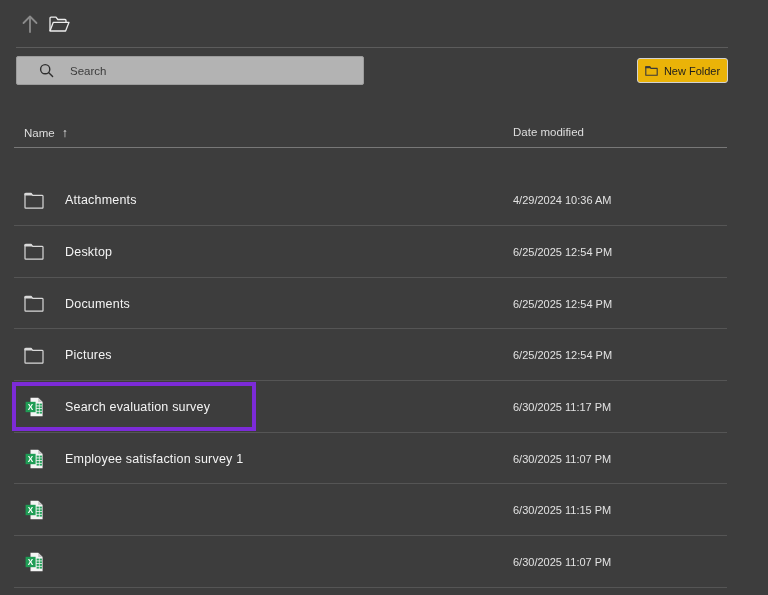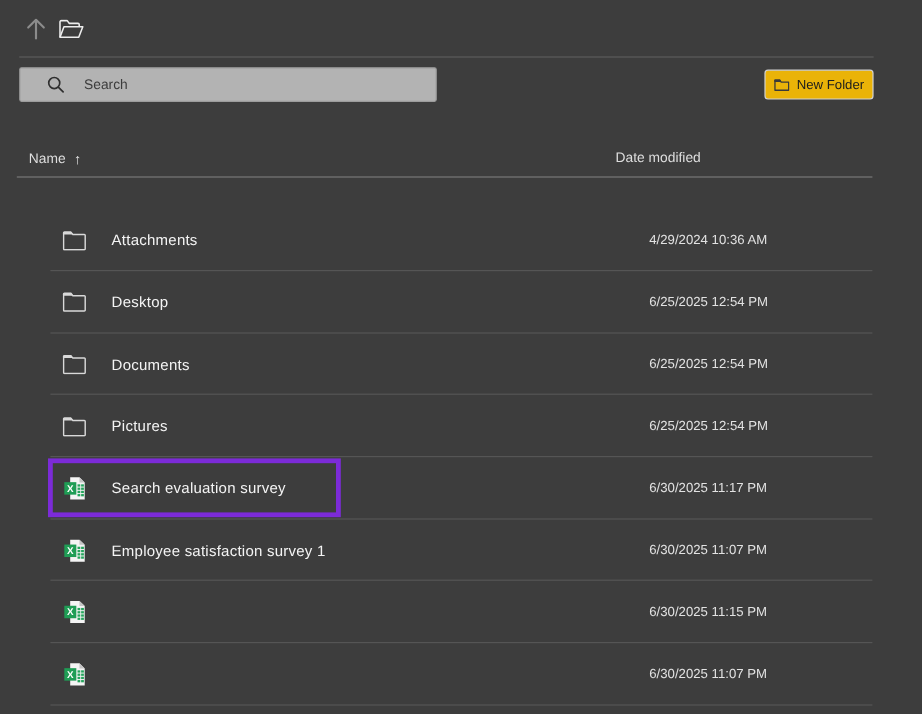--- a/index.html
+++ b/index.html
@@ -60,21 +60,21 @@
     position: absolute; top: 147px; left: 14px; right: 41px; height: 1px;
     background: #787878;
   }
 
   
   .file-list { position: absolute; top: 148px; left: 0; right: 0; }
   .file-list .row:first-child { margin-top: 26.3px; }
   .row {
     position: relative; height: 51.7px;
     display: flex; align-items: center;
-    padding-left: 24px; cursor: default; margin-left: 28px;
+    padding-left: 24px; cursor: default;
   }
   .row::after {
     content: ""; position: absolute; bottom: 0; left: 14px; right: 41px;
     height: 1px; background: #555555;
   }
   .ficon { width: 20px; height: 20px; flex: 0 0 20px; display: flex; align-items: center; justify-content: center; }
   .fname { margin-left: 21px; font-size: 12.5px; color: #f4f4f4; letter-spacing: .2px; }
   .fdate { position: absolute; left: 513px; font-size: 11px; color: #e2e2e2; }
 
   .hl-box {

